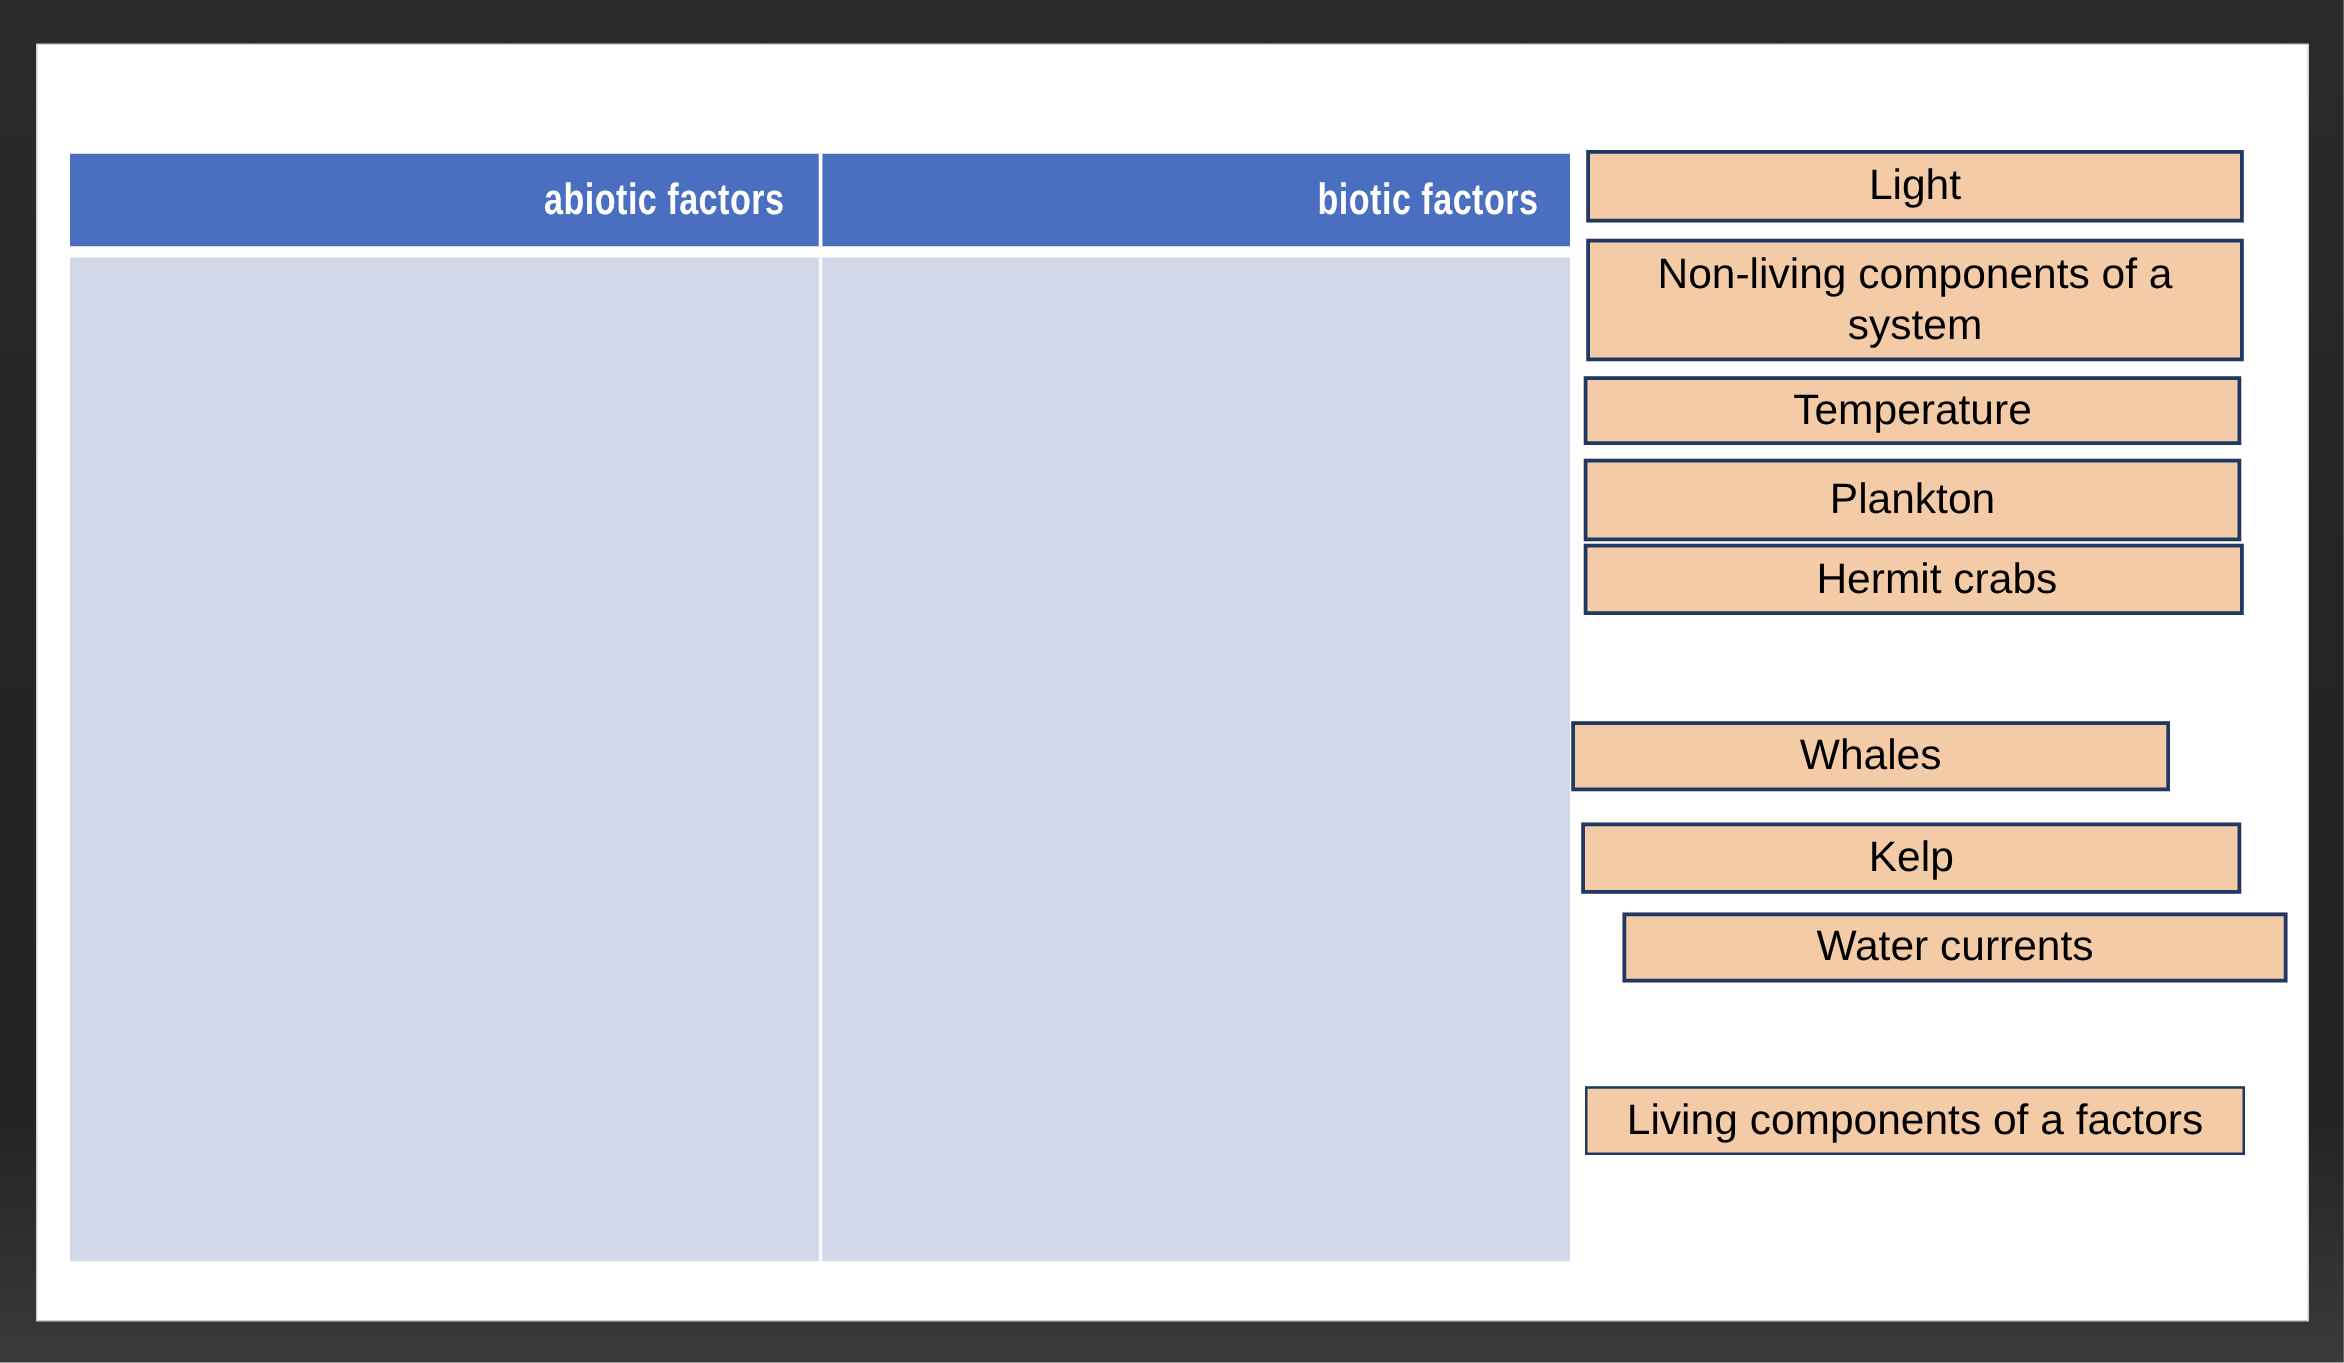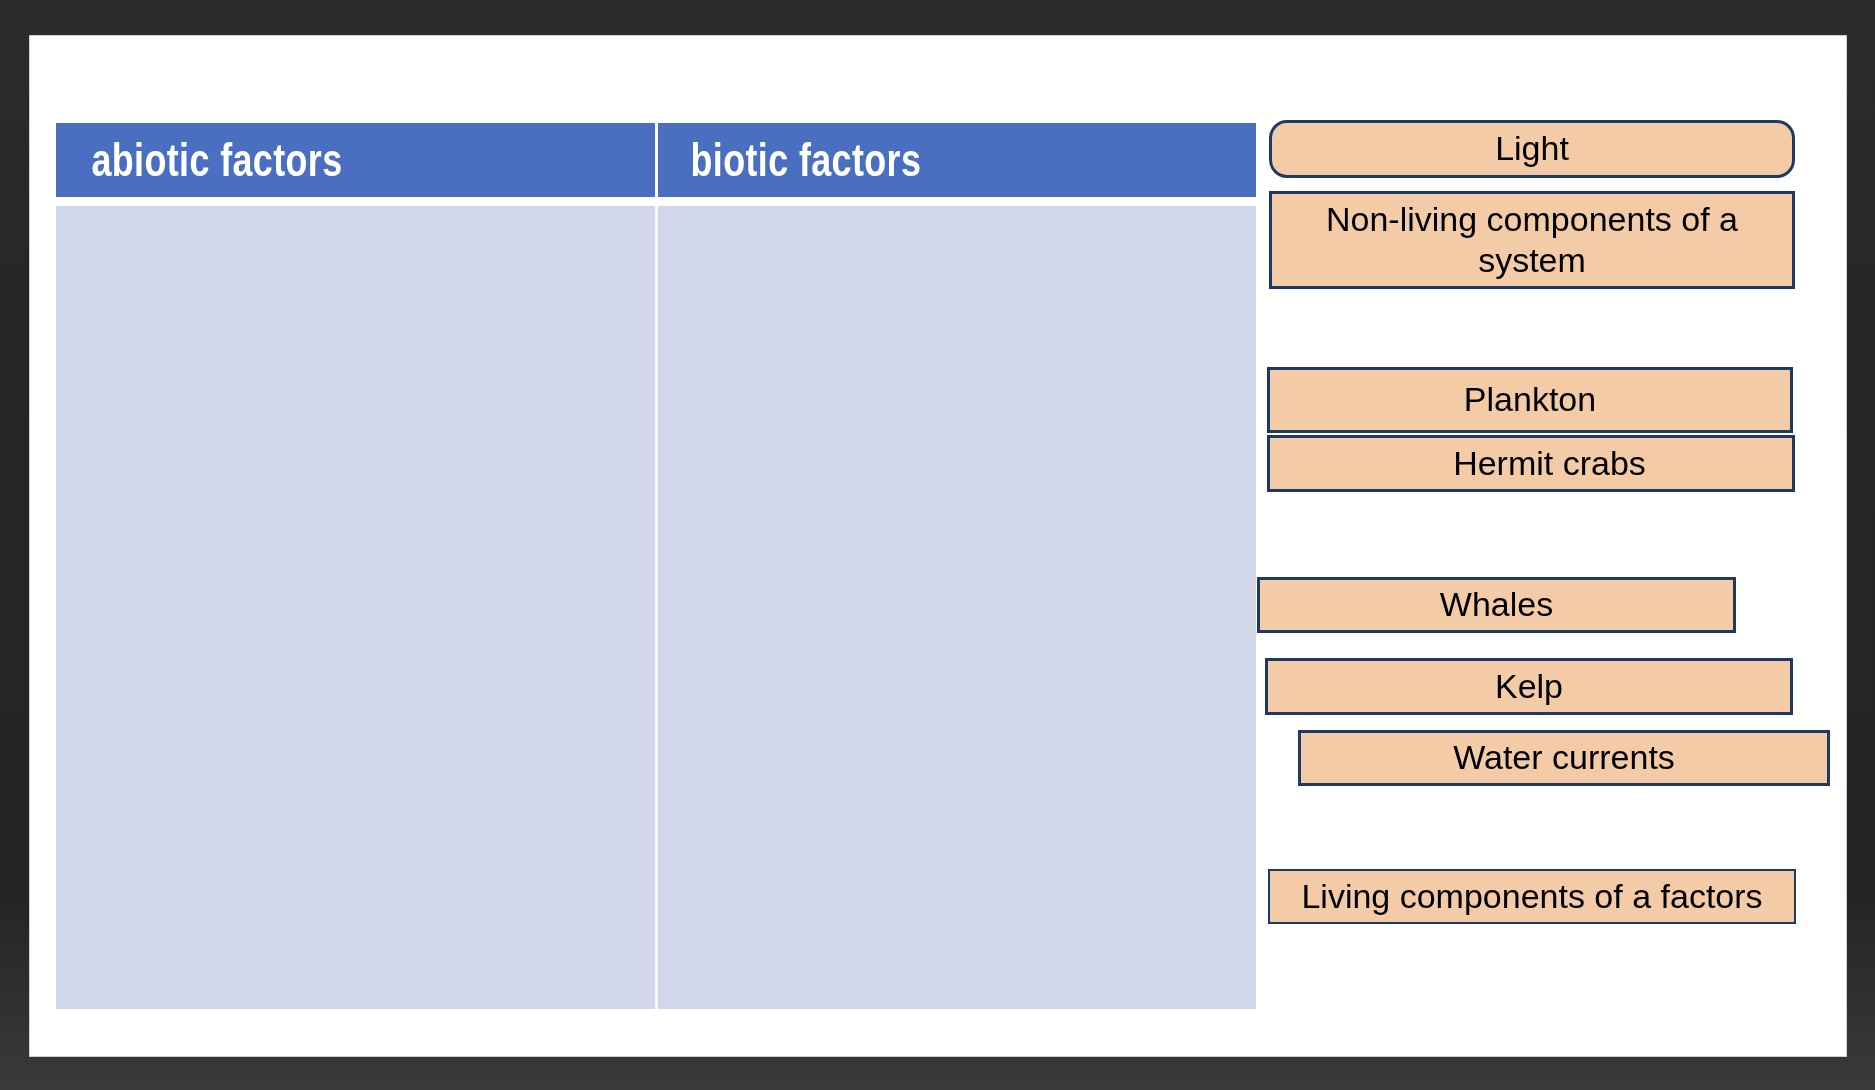--- a/index.html
+++ b/index.html
@@ -25,22 +25,22 @@
     border:1px solid #cfcfcf;
   }
 
   
   .sort-table{position:absolute;left:26px;top:87px;width:1200px;}
   .thead{display:flex;height:74px;}
   .th{
     flex:1 1 0;
     background:var(--header-blue);
     color:var(--header-text);
-    display:flex;align-items:center;justify-content:flex-start;
-    font-size:46px;font-weight:bold;
+    display:flex;align-items:center;justify-content:flex-end;
+    font-size:35px;font-weight:bold;
   }
   .th .condensed{display:inline-block;transform:scaleX(0.78);transform-origin:center;white-space:nowrap;letter-spacing:0.5px;}
   .th:first-child{border-right:3px solid #ffffff;}
   .tbody{display:flex;height:803px;margin-top:9px;}
   .td{
     flex:1 1 0;
     background:var(--body-lavender);
   }
   .td:first-child{border-right:3px solid rgba(255,255,255,0.85);}
 
@@ -48,21 +48,21 @@
   .tile{
     position:absolute;
     width:526px;
     background:var(--tile-fill);
     border:3px solid var(--tile-border);
     color:var(--tile-text);
     display:flex;align-items:center;justify-content:center;text-align:center;
     font-size:34px;line-height:1.22;
     cursor:move;
   }
-  .tile-light         {left:1239px;top:84px; height:58px;border-radius:18px;}
+  .tile-light         {left:1239px;top:84px; height:58px;}
   .tile-nonliving     {left:1239px;top:155px;height:98px;padding:0 40px;}
   .tile-temperature   {left:1237px;top:265px;height:55px;}
   .tile-plankton      {left:1237px;top:331px;height:66px;}
   .tile-hermit-crabs  {left:1237px;top:399px;height:57px;width:528px;padding-left:37px;}
   .tile-rocks         {left:1233px;top:467px;height:56px;width:528px;}
   .tile-whales        {left:1227px;top:541px;height:56px;width:479px;}
   .tile-kelp          {left:1235px;top:622px;height:57px;width:528px;}
   .tile-water-currents{left:1227px;top:694px;height:56px;width:532px;margin-left:41px;}
   .tile-living        {left:1238px;top:833px;height:55px;width:528px;border-width:2px;}
 </style>
@@ -82,20 +82,21 @@
         </div>
       </div>
       <div class="tbody">
         <div class="td"></div>
         <div class="td"></div>
       </div>
     </div>
 
     <div class="tile tile-light">Light</div>
     <div class="tile tile-nonliving">Non-living components of a system</div>
+    <div class="tile tile-temperature">Temperature</div>
     <div class="tile tile-plankton">Plankton</div>
     <div class="tile tile-hermit-crabs">Hermit crabs</div>
     <div class="tile tile-whales">Whales</div>
     <div class="tile tile-kelp">Kelp</div>
     <div class="tile tile-water-currents">Water currents</div>
     <div class="tile tile-living">Living components of a factors</div>
 
   </div>
 </div>
 

